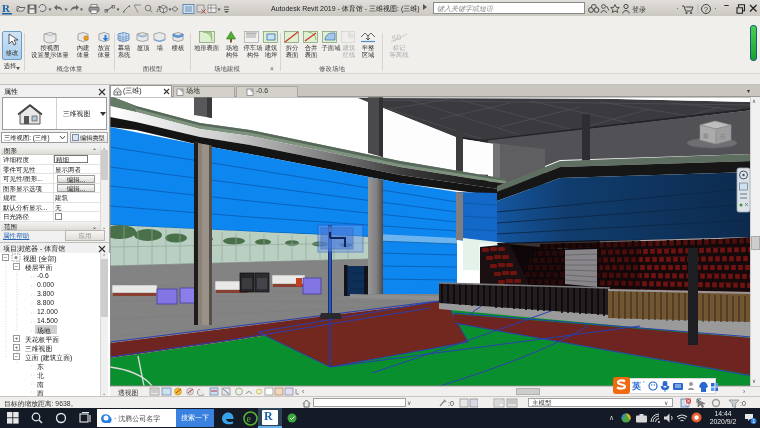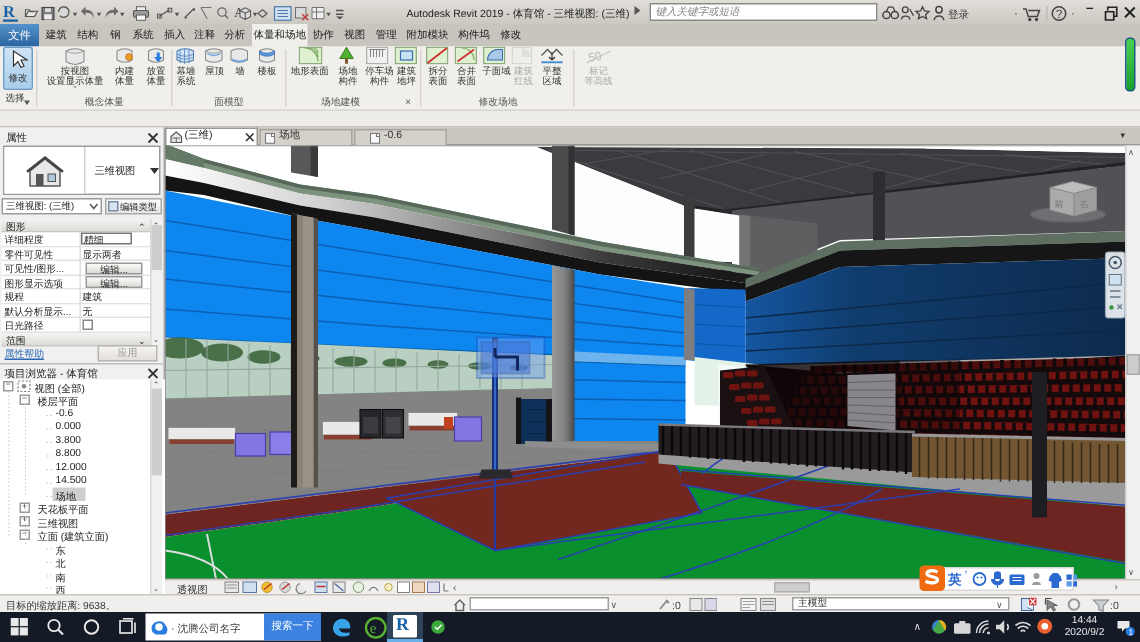--- a/index.html
+++ b/index.html
@@ -112,37 +112,20 @@
     </svg>
     <div class="winbtn" style="left:724px;top:0px;">–</div>
     <svg class="abs" style="left:736px;top:3.5px" width="10" height="10">
         <path d="M2.5 3 v-2.2 h6 v6 h-2.2 M1 3.8 h5.5 v5.5 h-5.5 z" fill="none" stroke="#222" stroke-width="1.1"></path>
       </svg>
     <svg class="abs" style="left:749px;top:4px" width="9" height="9">
         <path d="M1 1 l6.5 6.5 M7.5 1 l-6.5 6.5" stroke="#222" stroke-width="1.3"></path>
       </svg>
   </div>
   <div class="abs" style="left:750px;top:25px;width:7px;height:36px;border-radius:3px;background:linear-gradient(#4ad04e,#18a030);border:1px solid #1a5a80;z-index:40;"></div>
-  <div id="tabrow">
-    <div class="rtab" id="tab-file" style="left:0;width:26px;">文件</div>
-    <div class="rtab" style="left:29px;width:17px;font-size:7px;">建筑</div>
-    <div class="rtab" style="left:50px;width:17px;font-size:7px;">结构</div>
-    <div class="rtab" style="left:72px;width:10px;font-size:7px;">钢</div>
-    <div class="rtab" style="left:87px;width:17px;font-size:7px;">系统</div>
-    <div class="rtab" style="left:108px;width:17px;font-size:7px;">插入</div>
-    <div class="rtab" style="left:128px;width:17px;font-size:7px;">注释</div>
-    <div class="rtab" style="left:148px;width:17px;font-size:7px;">分析</div>
-    <div class="rtab" id="tab-active" style="left:168px;width:37px;font-size:7px;">体量和场地</div>
-    <div class="rtab" style="left:207px;width:17px;font-size:7px;">协作</div>
-    <div class="rtab" style="left:228px;width:17px;font-size:7px;">视图</div>
-    <div class="rtab" style="left:249px;width:17px;font-size:7px;">管理</div>
-    <div class="rtab" style="left:270px;width:30px;font-size:7px;">附加模块</div>
-    <div class="rtab" style="left:304px;width:24px;font-size:7px;">构件坞</div>
-    <div class="rtab" style="left:332px;width:17px;font-size:7px;">修改</div>
-  </div>
   <div id="ribbon">
 
     <div class="abs" style="left:2px;top:0;width:20px;height:29px;background:linear-gradient(#cfe3f5,#a8cdeb);border:1px solid #6a9cc8;border-radius:2px;"></div>
     <svg class="abs" style="left:7px;top:2px" width="12" height="14">
         <path d="M2 1 l0 10 3-3 2 4 2-1 -2-4 4 0 z" fill="#fff" stroke="#333" stroke-width="0.8"></path>
       </svg>
     <div class="btxt" style="left:2px;top:19px;width:20px;">修改</div>
     <div class="btxt" style="left:0px;top:32px;width:20px;">选择</div>
     <div class="abs" style="left:16px;top:36px;width:0;height:0;border-top:3px solid #555;border-left:2.5px solid transparent;border-right:2.5px solid transparent;"></div>
     <div class="rsep" style="left:24px;"></div>

